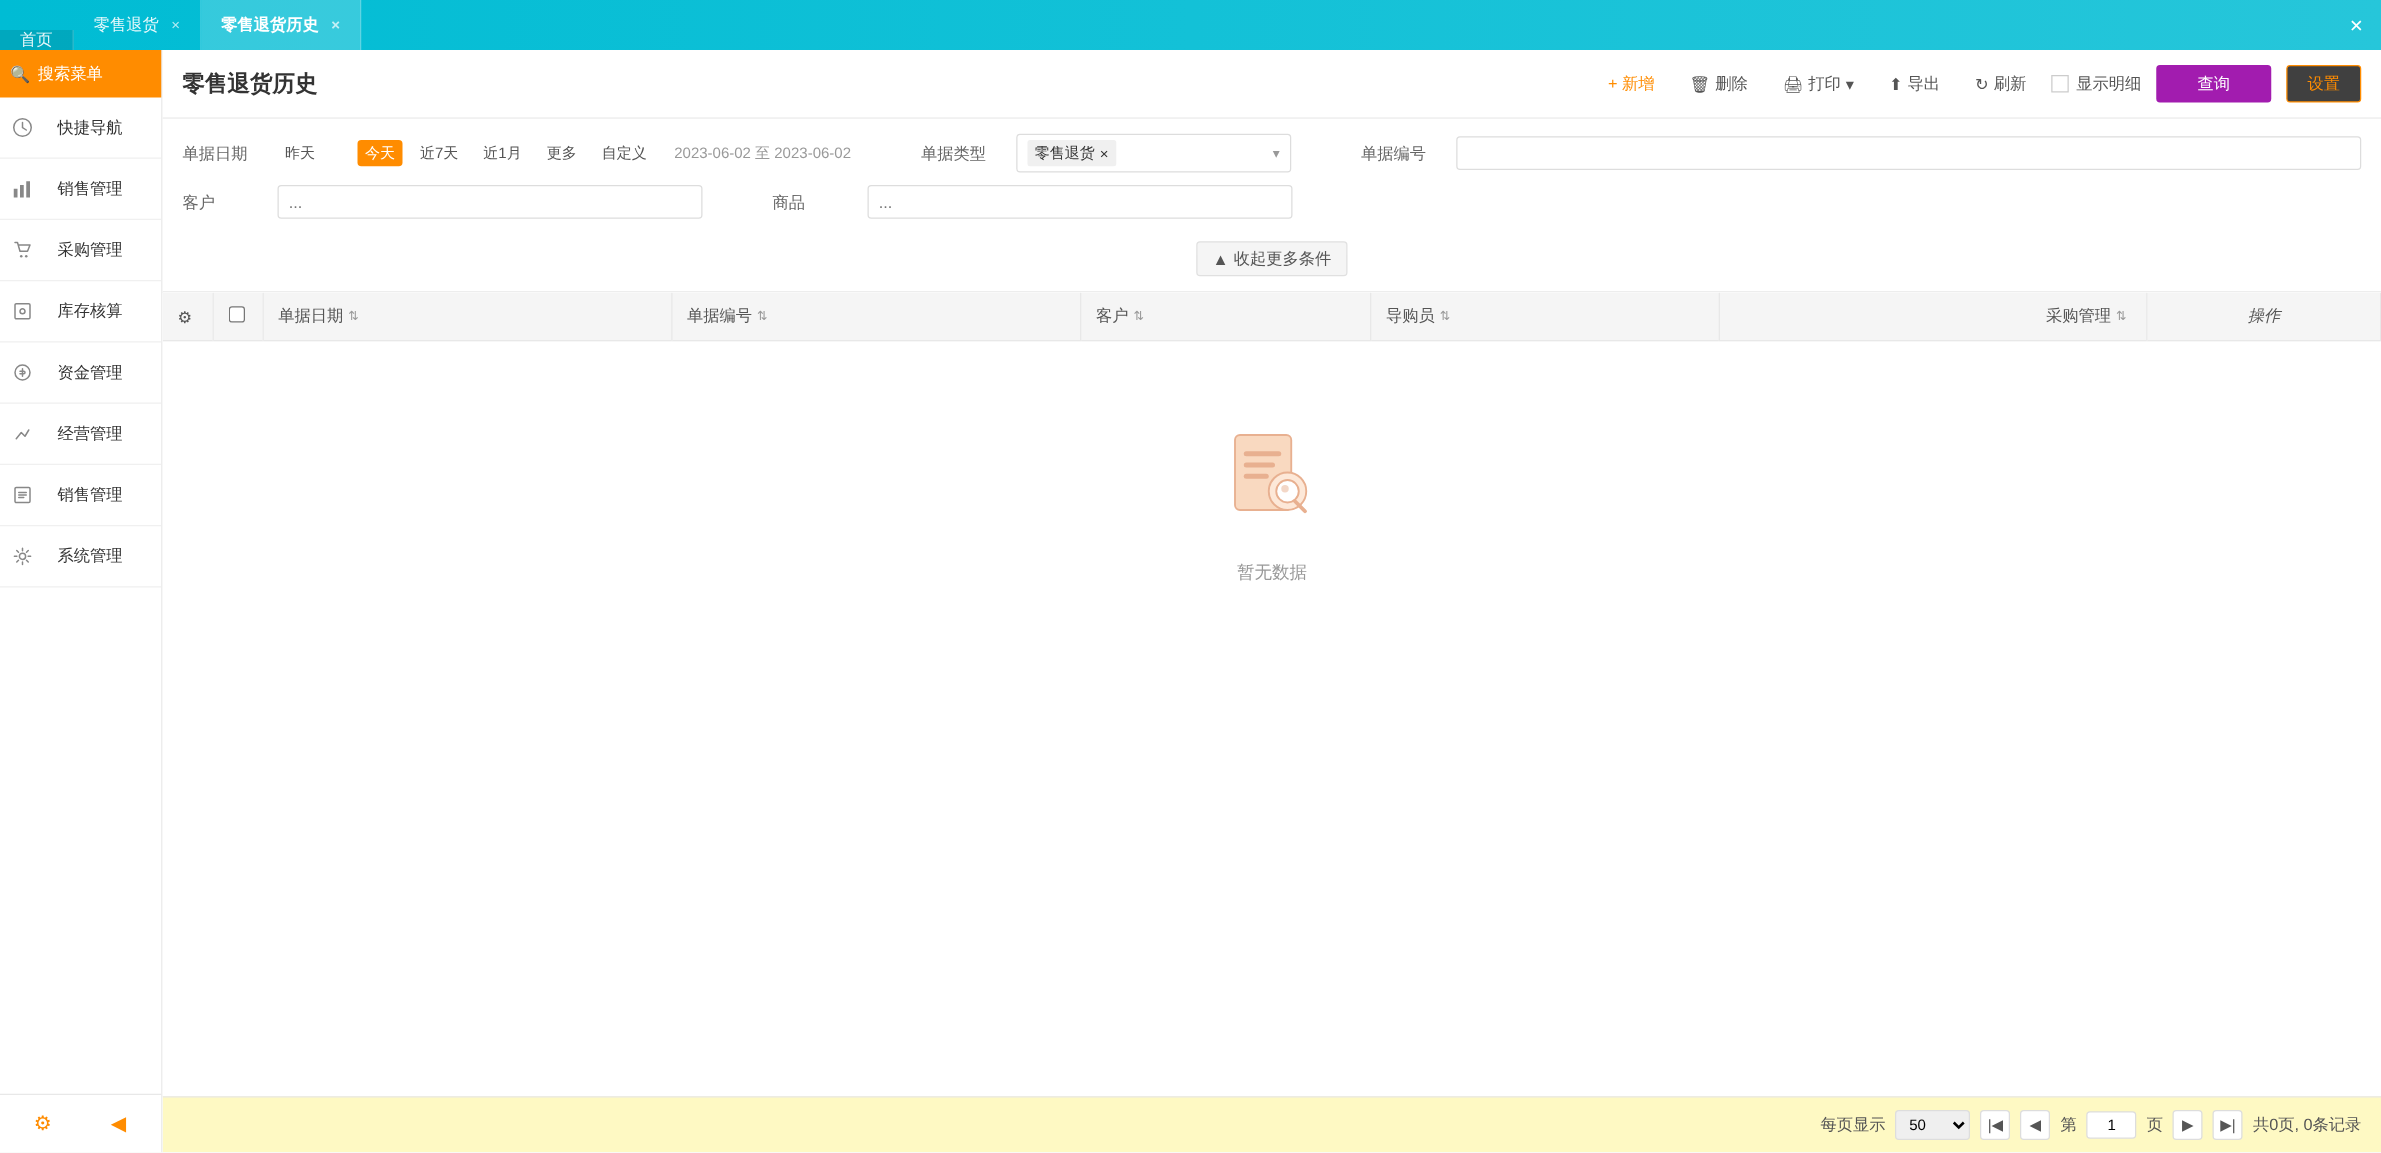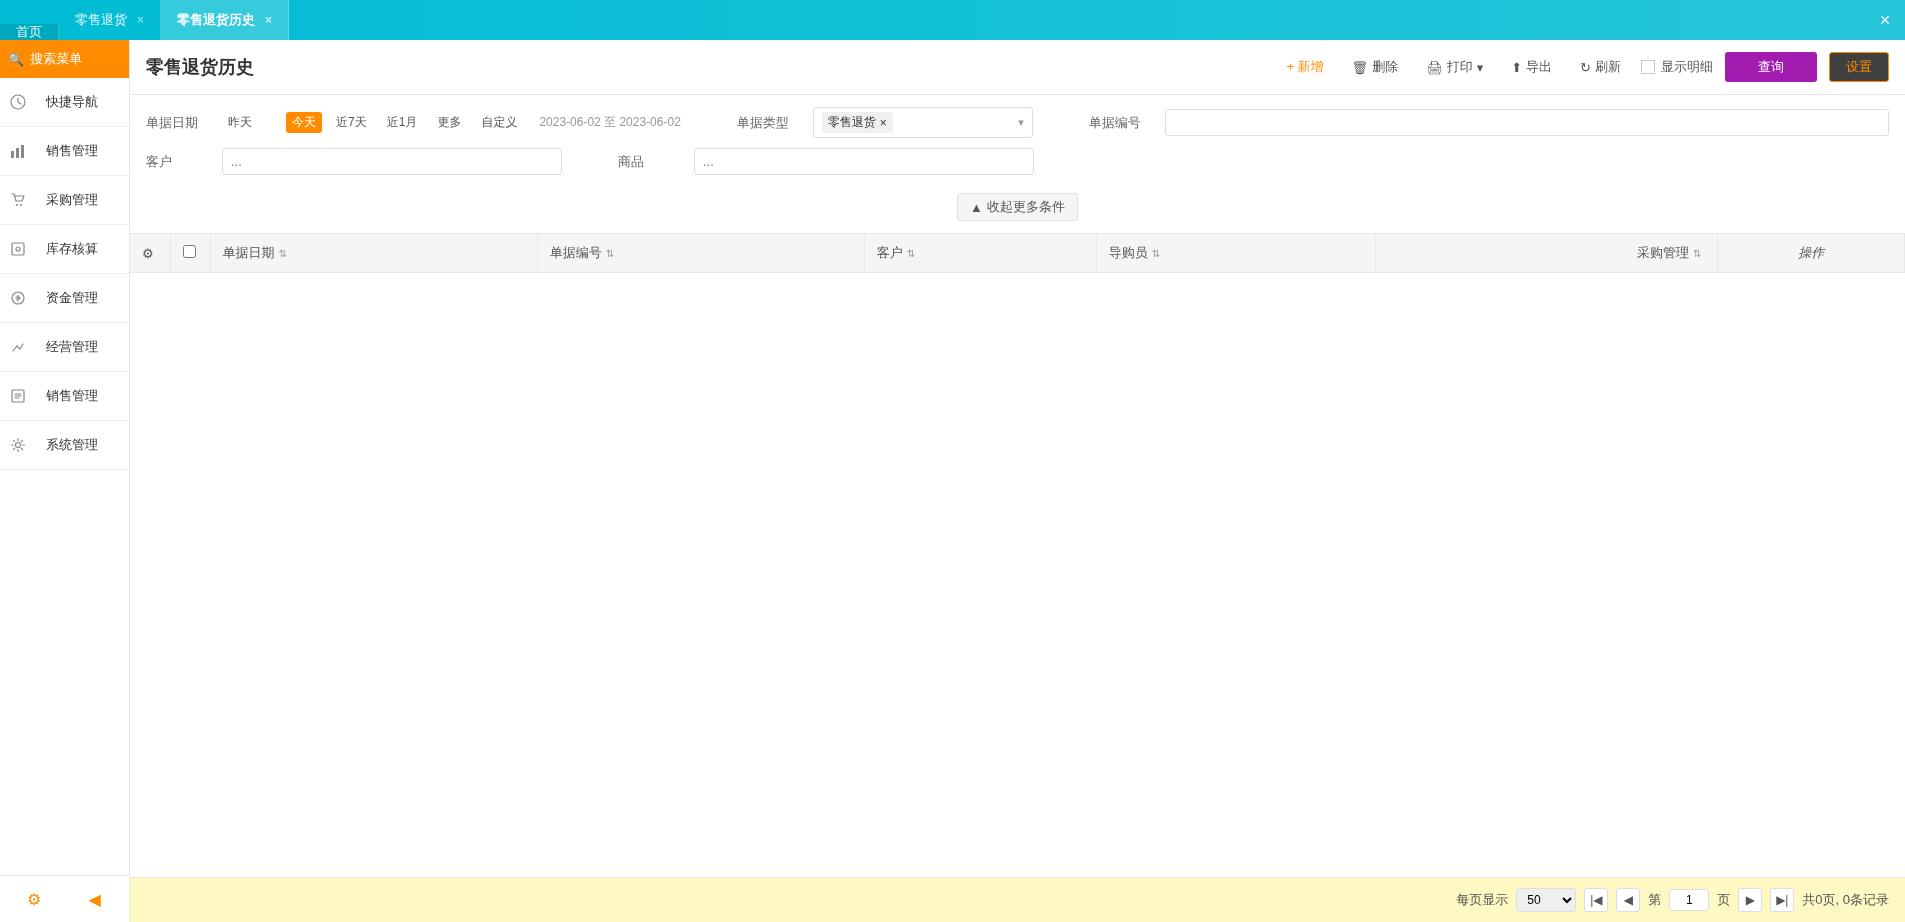--- a/index.html
+++ b/index.html
@@ -604,20 +604,34 @@
               </th>
               <th style="text-align:center;font-style:italic;">
                 <span>操作</span>
               </th>
             </tr>
           </thead>
           <tbody>
           </tbody>
         </table>
 
+        <div class="empty-state">
+          <svg class="empty-icon" viewBox="0 0 100 100" fill="none" xmlns="http://www.w3.org/2000/svg">
+
+            <rect x="20" y="15" width="45" height="60" rx="4" fill="#f9d9c0" stroke="#e8b090" stroke-width="1.5"></rect>
+            <rect x="27" y="28" width="30" height="4" rx="2" fill="#e8b090"></rect>
+            <rect x="27" y="37" width="25" height="4" rx="2" fill="#e8b090"></rect>
+            <rect x="27" y="46" width="20" height="4" rx="2" fill="#e8b090"></rect>
+            <circle cx="62" cy="60" r="15" fill="#fde8d8" stroke="#e8b090" stroke-width="1.5"></circle>
+            <circle cx="62" cy="60" r="9" fill="#fff" stroke="#e8b090" stroke-width="1.5"></circle>
+            <line x1="68" y1="68" x2="76" y2="76" stroke="#e8b090" stroke-width="3" stroke-linecap="round"></line>
+            <circle cx="60" cy="58" r="3" fill="#e8b090" opacity="0.5"></circle>
+          </svg>
+          <span class="empty-text">暂无数据</span>
+        </div>
       </div>
 
       <div class="pagination-bar">
         <span>每页显示</span>
         <select class="page-size-select">
           <option value="50">50</option>
           <option value="10">10</option>
           <option value="20">20</option>
           <option value="100">100</option>
         </select>

